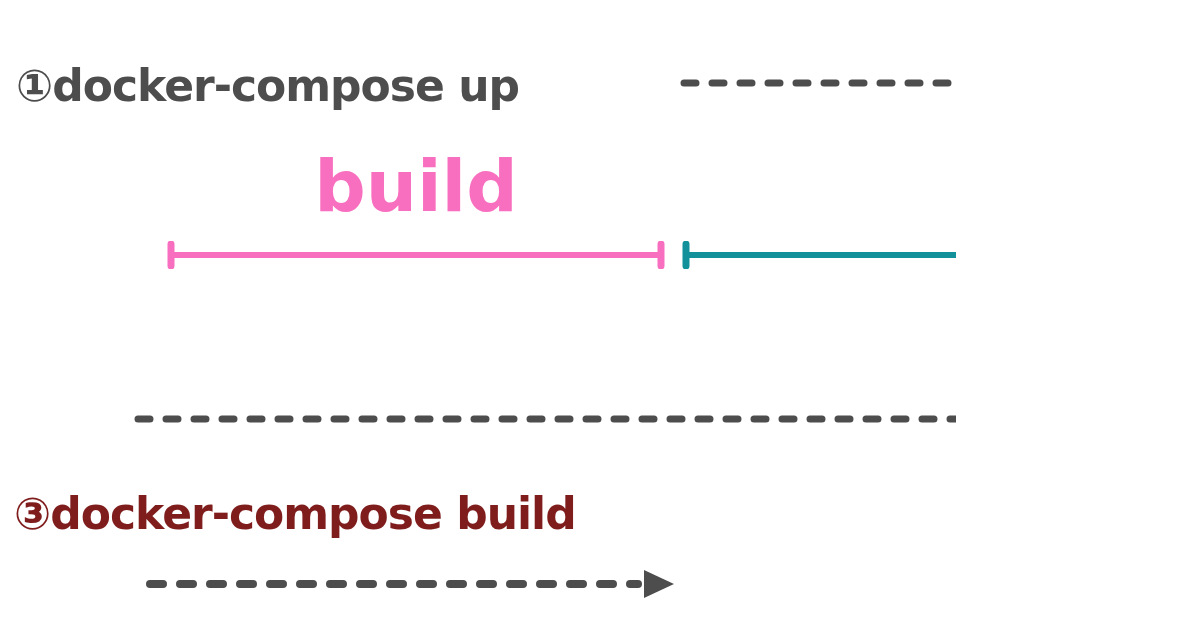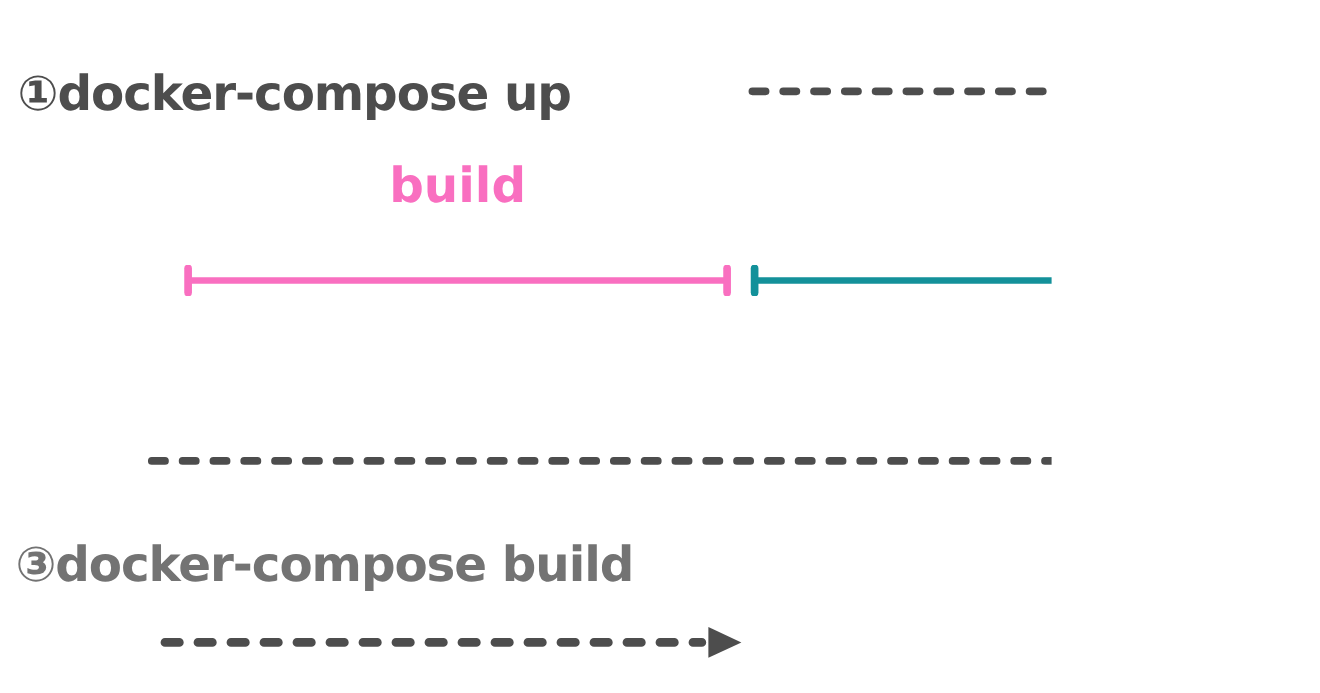--- a/index.html
+++ b/index.html
@@ -22,21 +22,21 @@
     letter-spacing: -1px;
     white-space: pre;
     line-height: 1.25;
   }
   .cmd-1 { left: 16px;  top: 58px; }
   .cmd-2 { left: 8px;   top: 322px; }
   .cmd-3 { left: 14px;  top: 486px; }
   .phase-label {
     position: absolute;
     top: 144px;
-    font-size: 44px;
+    font-size: 72px;
     font-weight: bold;
     text-align: center;
     letter-spacing: 0px;
   }
   .phase-build { left: 170px; width: 492px; }
   .phase-run   { left: 685px; width: 490px; }
   .arrow-svg, .range-svg {
     position: absolute;
     display: block;
   }
@@ -72,20 +72,20 @@
     <line x1="5" y1="14" x2="493" y2="14" stroke-width="6" style="stroke: rgb(19, 145, 154);"></line>
     <line x1="493" y1="3" x2="493" y2="25" stroke-width="7" stroke-linecap="round" style="stroke: rgb(19, 145, 154);"></line>
   </svg>
 
 
   <svg class="arrow-svg arrow-2" width="1066" height="30">
     <line x1="12" y1="15" x2="1026" y2="15" stroke-width="7" stroke-dasharray="12 16" stroke-linecap="round" style="stroke: rgb(77, 77, 77);"></line>
     <polygon points="1032,2 1032,28 1060,15" style="fill: rgb(77, 77, 77);"></polygon>
   </svg>
 
-  <div class="cmd-label cmd-3" style="color: #737373;">③docker-compose build</div>
+  <div class="cmd-label cmd-3" style="color: #7f1d1d;">③docker-compose build</div>
 
   <svg class="arrow-svg arrow-3" width="548" height="32">
     <line x1="12" y1="16" x2="500" y2="16" stroke-width="8" stroke-dasharray="13 17" stroke-linecap="round" style="stroke: rgb(77, 77, 77);"></line>
     <polygon points="506,2 506,30 536,16" style="fill: rgb(77, 77, 77);"></polygon>
   </svg>
 
 </div>
 
 </body></html>

